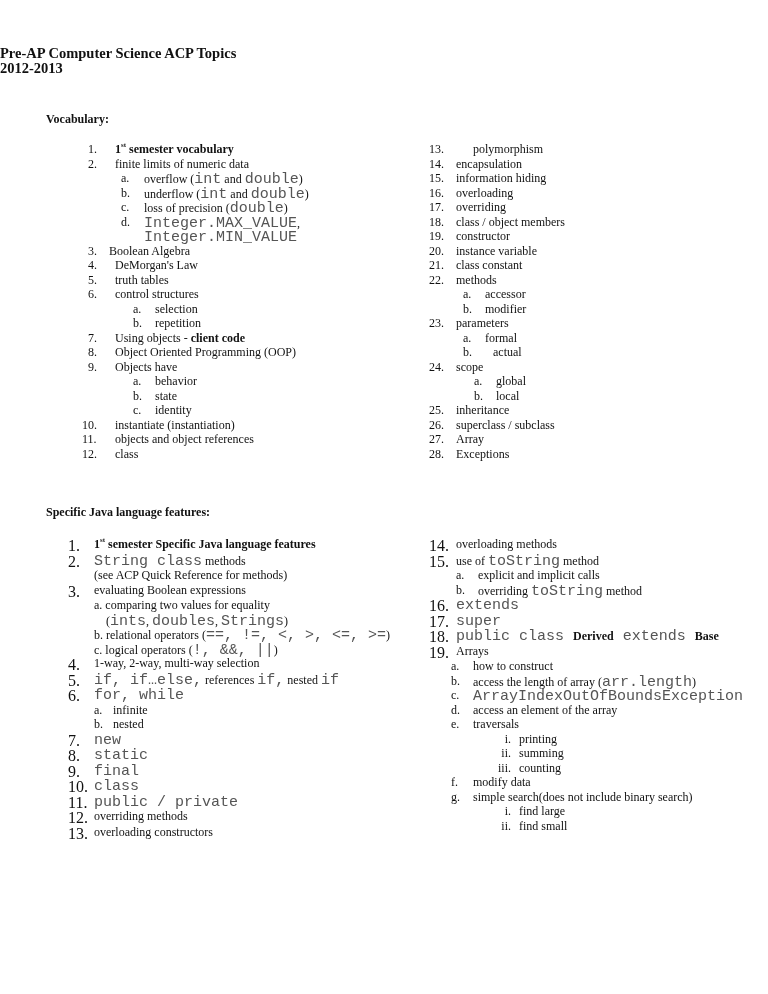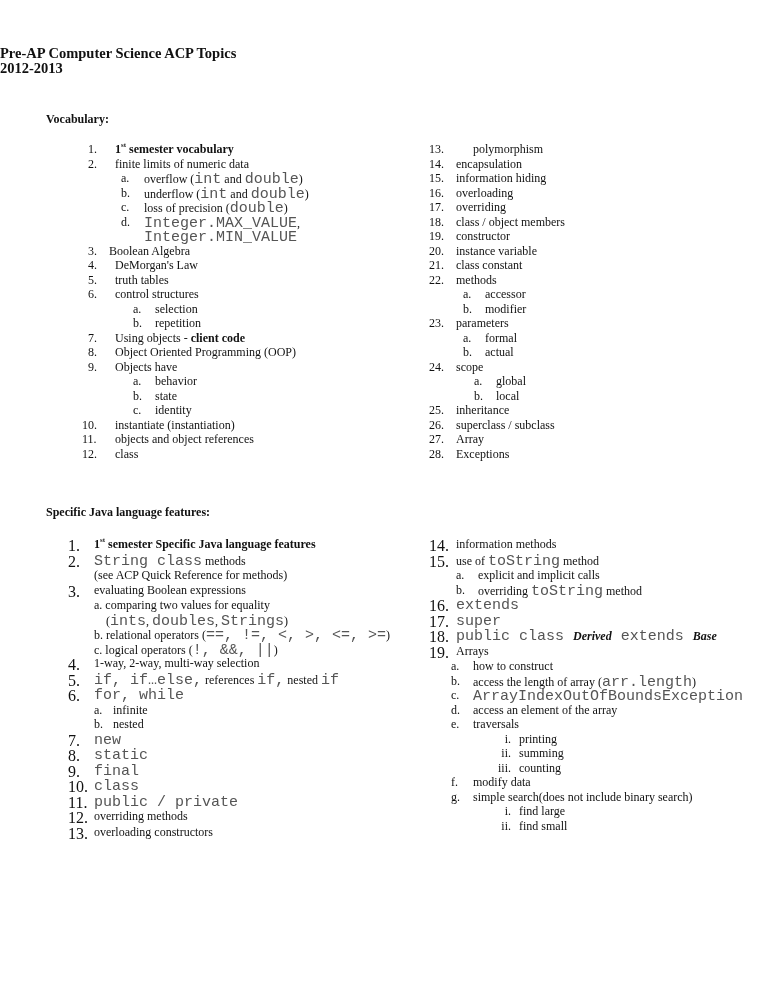--- a/index.html
+++ b/index.html
@@ -2,21 +2,21 @@
 <html><head>
 <meta charset="utf-8">
 <style>
   html, body { margin:0; padding:0; background:#ffffff; }
   body { width:768px; height:994px; position:relative; font-family:"Liberation Serif", serif; color:#111; font-size:12px; overflow:hidden; }
   .title { position:absolute; top:46px; left:0; width:768px; text-align:left; font-weight:bold; font-size:14.5px; line-height:15px; }
   .title sup { font-size:9px; line-height:0; }
   .heading { position:absolute; font-weight:bold; font-size:12px; }
   .code { font-family:"Liberation Mono", monospace; color:#555; font-size:15px; }
   .b { font-weight:bold; }
-  .i { font-style:italic; font-weight:bold; }
+  .i { font-weight:bold; }
   sup.s { font-size:7px; vertical-align:top; line-height:0; position:relative; top:3px; }
   .col { position:absolute; }
   .item { position:relative; height:14.5px; white-space:nowrap; }
   .item .n { position:absolute; }
   .item .t { position:absolute; }
   .big .n { font-size:16px; }
   .big { height:15.5px; }
 </style>
 </head>
 <body>
@@ -170,21 +170,21 @@
   <div class="item">
       <span class="n">23.</span>
       <span class="t" style="left:27px">parameters</span>
     </div>
   <div class="item">
       <span class="n" style="left:34px">a.</span>
       <span class="t" style="left:56px">formal</span>
     </div>
   <div class="item">
       <span class="n" style="left:34px">b.</span>
-      <span class="t" style="left:56px">actual</span>
+      <span class="t" style="left:64px">actual</span>
     </div>
   <div class="item">
       <span class="n">24.</span>
       <span class="t" style="left:27px">scope</span>
     </div>
   <div class="item">
       <span class="n" style="left:45px">a.</span>
       <span class="t" style="left:67px">global</span>
     </div>
   <div class="item">
@@ -285,21 +285,21 @@
     </div>
   <div class="item big">
       <span class="n">13.</span>
       <span class="t" style="left:26px">overloading constructors</span>
     </div>
 </div>
 
 <div class="col" style="top:537px;left:429px;">
   <div class="item big">
       <span class="n">14.</span>
-      <span class="t" style="left:27px">information methods</span>
+      <span class="t" style="left:27px">overloading methods</span>
     </div>
   <div class="item big">
       <span class="n">15.</span>
       <span class="t" style="left:27px"><span>use of </span><span class="code">toString</span><span> method</span></span>
     </div>
   <div class="item">
       <span class="n" style="left:27px">a.</span>
       <span class="t" style="left:49px">explicit and implicit calls</span>
     </div>
   <div class="item">

